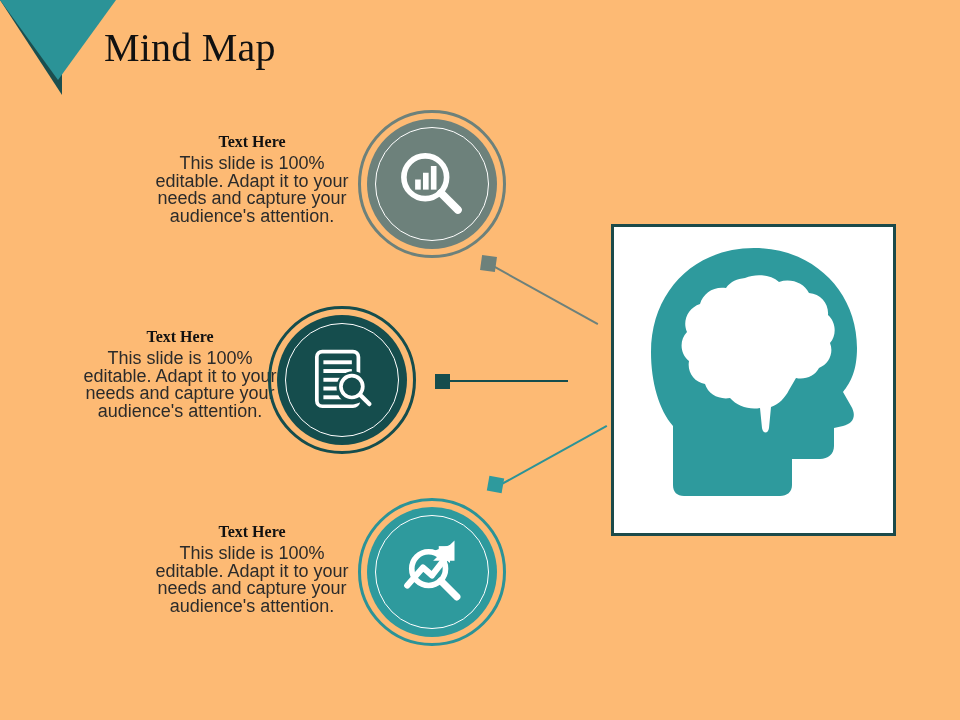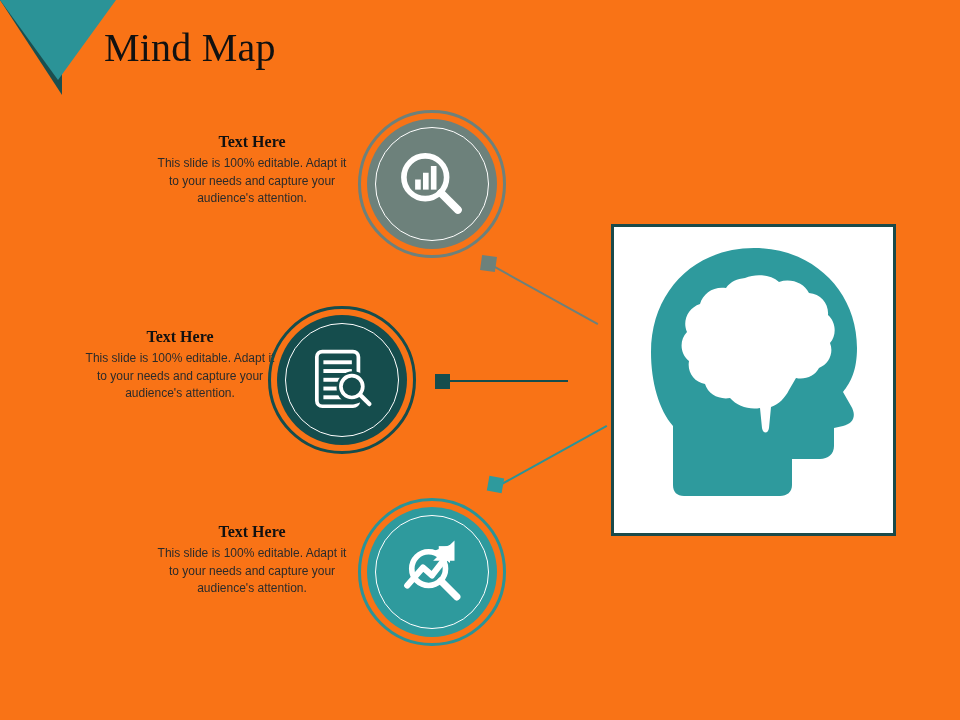--- a/index.html
+++ b/index.html
@@ -5,21 +5,21 @@
   * { margin:0; padding:0; box-sizing:border-box; }
   html, body {
     width:960px; height:720px;
     background:#ffffff;
     font-family:"Liberation Sans", sans-serif;
     overflow:hidden;
   }
   #slide {
     position:relative;
     width:960px; height:720px;
-    background:#f97316;
+    background:#fdba74;
   }
 
   
   .corner-wrap {
     position:absolute; left:0; top:0;
     width:120px; height:110px;
     overflow:hidden;
     pointer-events:none;
   }
   .tri-dark2 {
@@ -53,21 +53,21 @@
   .textblock { position:absolute; width:200px; }
   .tb-title {
     font-family:"Liberation Serif", serif;
     font-size:16px;
     font-weight:bold;
     color:#111111;
     margin-bottom:4px;
   }
   .tb-body {
     font-family:"Liberation Sans", sans-serif;
-    font-size:12px;
+    font-size:18px;
     line-height:17.5px;
     color:#2b2b2b;
     text-align:center;
   }
   #tb1 { left:152px; top:133px; }
   #tb1 .tb-title { text-align:center; }
   #tb2 { left:80px; top:328px; }
   #tb2 .tb-title { text-align:center; }
   #tb3 { left:152px; top:523px; }
   #tb3 .tb-title { text-align:center; }

